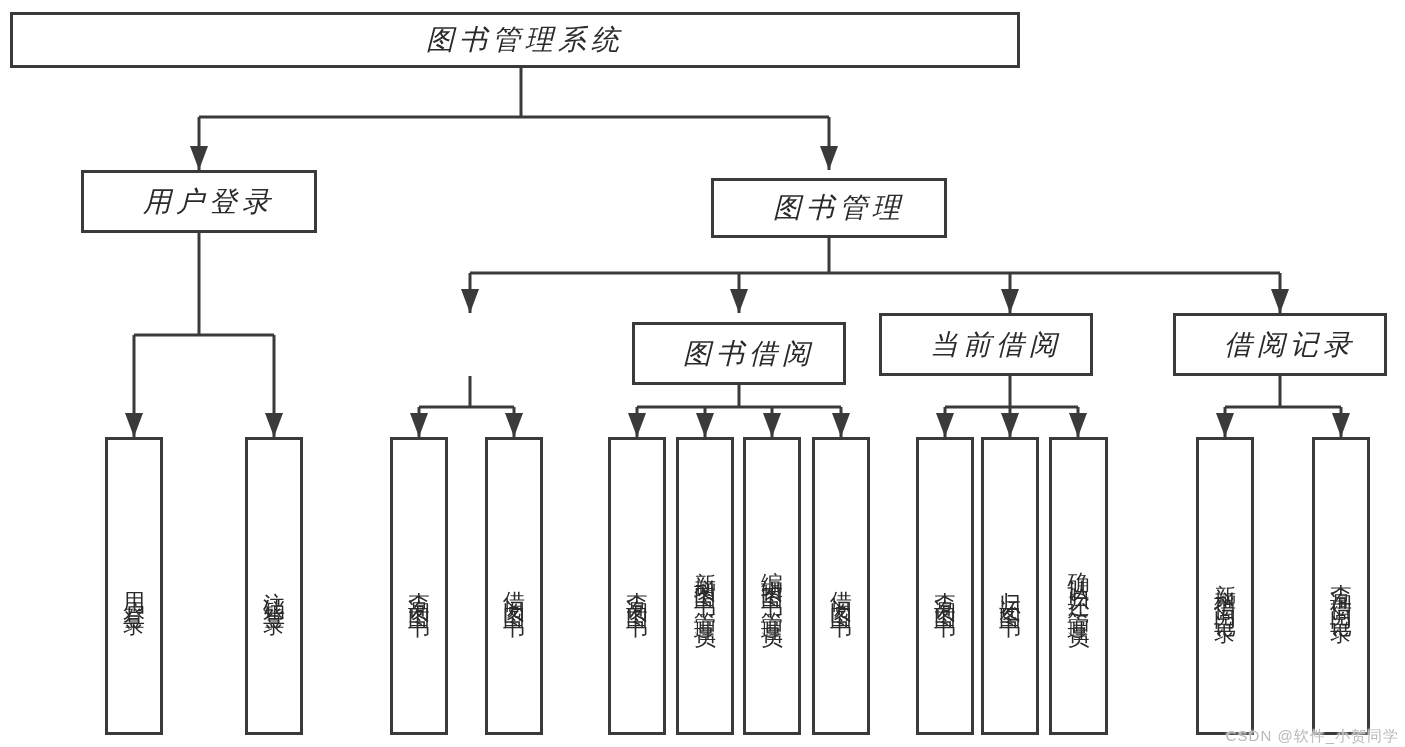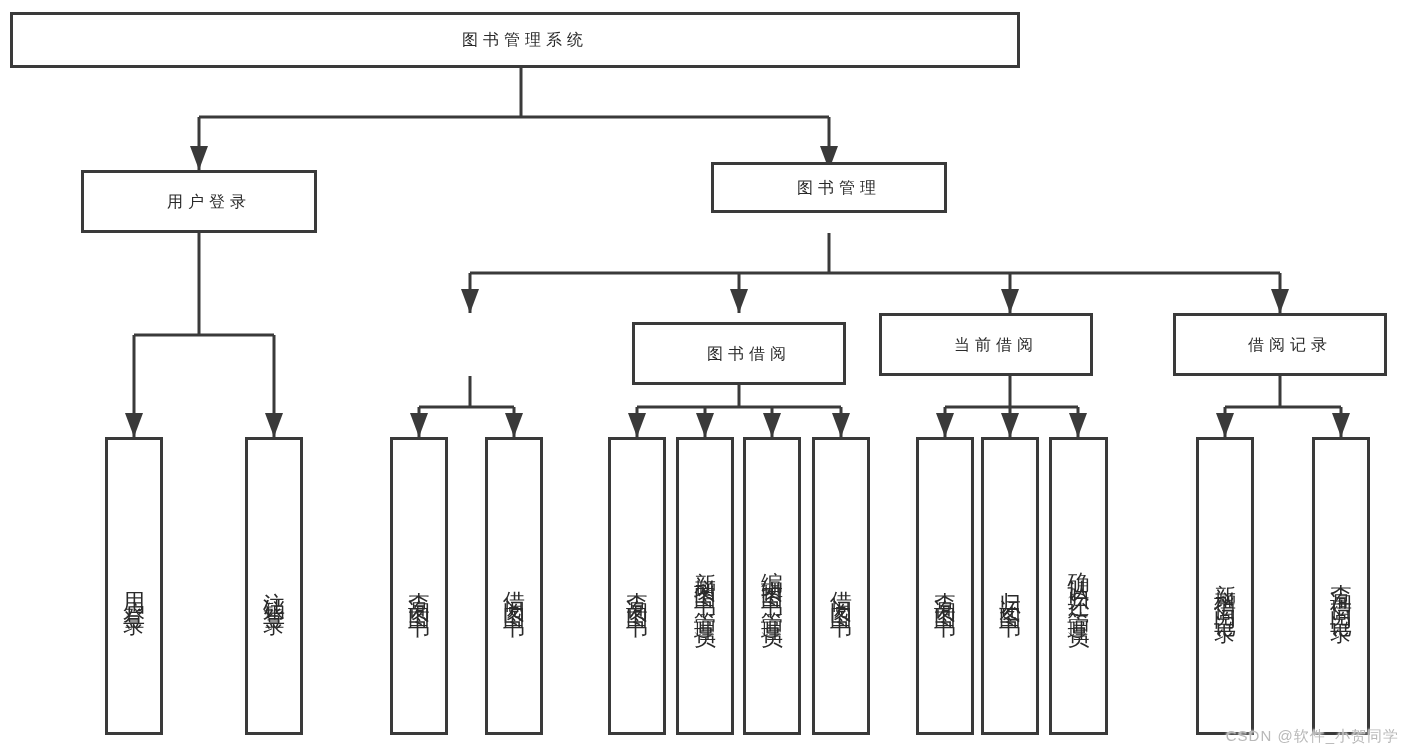--- a/index.html
+++ b/index.html
@@ -17,21 +17,21 @@
     color:var(--text-color);
   }
   .wires{position:absolute;left:0;top:0;z-index:1;}
   .box{
     position:absolute;box-sizing:border-box;z-index:2;
     background:var(--background);
     border:3px solid var(--box-border-color);
     display:flex;align-items:center;justify-content:center;
     text-align:center;line-height:1;
   }
-  .h{font-size:16px;letter-spacing:5px;padding-left:20px;}
+  .h{font-size:28px;letter-spacing:5px;padding-left:20px;font-style:italic;}
   .v{
     writing-mode:vertical-rl;text-orientation:mixed;
     font-size:22px;letter-spacing:8px;padding-top:8px;
   }
   .watermark{
     position:absolute;right:6px;bottom:1px;z-index:3;
     font-size:15px;letter-spacing:1px;
     color:var(--watermark-color);
     text-shadow:0 0 2px #fff,0 0 3px #fff;
     white-space:nowrap;
@@ -58,21 +58,21 @@
              M628 413L646 413L637 437Z M696 413L714 413L705 437Z
              M763 413L781 413L772 437Z M832 413L850 413L841 437Z
              M936 413L954 413L945 437Z M1001 413L1019 413L1010 437Z
              M1069 413L1087 413L1078 437Z
              M1216 413L1234 413L1225 437Z M1332 413L1350 413L1341 437Z"></path>
   </svg>
 
   <div class="box h" style="left:10px;top:12px;width:1010px;height:56px">图书管理系统</div>
 
   <div class="box h" style="left:81px;top:170px;width:236px;height:63px">用户登录</div>
-  <div class="box h" style="left:711px;top:162px;width:236px;height:51px">图书管理</div>
+  <div class="box h" style="left:711px;top:178px;width:236px;height:60px">图书管理</div>
 
   <div class="box h" style="left:632px;top:322px;width:214px;height:63px">图书借阅</div>
   <div class="box h" style="left:879px;top:313px;width:214px;height:63px">当前借阅</div>
   <div class="box h" style="left:1173px;top:313px;width:214px;height:63px">借阅记录</div>
 
   <div class="box v" style="left:105px;top:437px;width:58px;height:298px">用户登录</div>
   <div class="box v" style="left:245px;top:437px;width:58px;height:298px">注销登录</div>
 
   <div class="box v" style="left:390px;top:437px;width:58px;height:298px">查询图书</div>
   <div class="box v" style="left:485px;top:437px;width:58px;height:298px">借阅图书</div>

